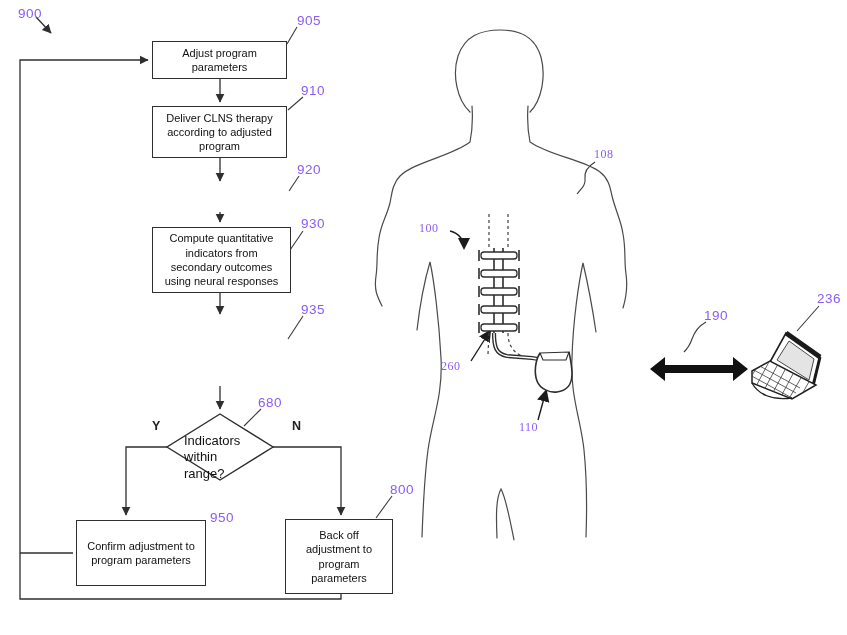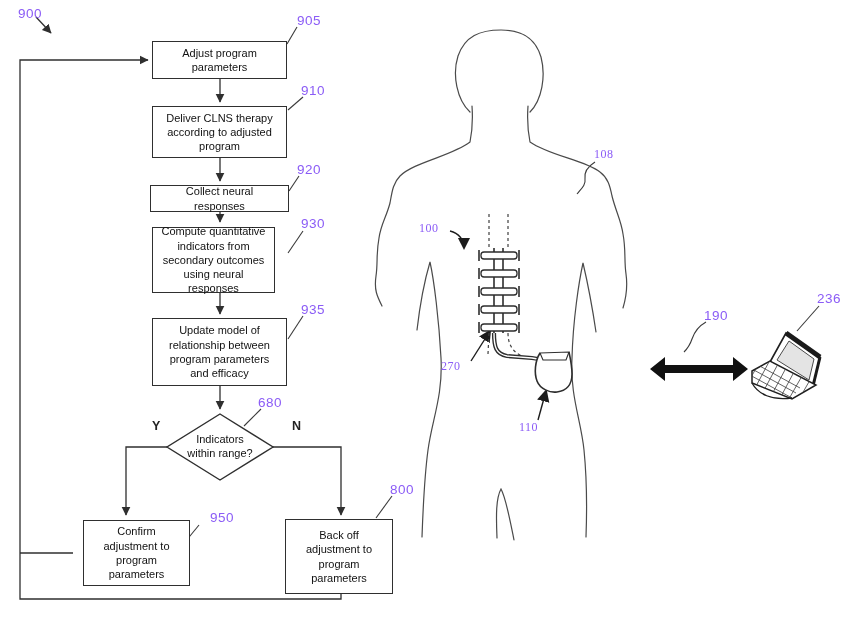--- a/index.html
+++ b/index.html
@@ -7,21 +7,21 @@
     position:relative;width:847px;height:635px;background:#ffffff;
     font-family:"Liberation Sans", sans-serif;color:#1a1a1a;overflow:hidden;
   }
   .layer{position:absolute;left:0;top:0;width:847px;height:635px;}
   .fbox{
     position:absolute;border:1.4px solid #2f2f2f;background:#fff;
     display:flex;align-items:center;justify-content:center;text-align:center;
     font-size:11px;line-height:1.3;padding:8px;box-sizing:border-box;color:#111;
   }
   .dtext{
-    position:absolute;text-align:center;font-size:11px;line-height:1.25;color:#111;
+    position:absolute;font-size:13px;line-height:1.25;color:#111;
   }
   .ref{
     position:absolute;font-size:13.5px;color:#8b5cf6;letter-spacing:.5px;
     font-family:"Liberation Sans", sans-serif;
   }
   .ref.serif{font-family:"Liberation Serif", serif;font-size:12px;}
   .yn{position:absolute;font-size:12.5px;font-weight:bold;color:#222;}
   svg{display:block;}
 </style>
 </head>
@@ -139,31 +139,25 @@
       <path d="M752 383 C758 394 772 401 792 398" stroke="#1f1f1f" stroke-width="1.3" fill="none"></path>
     </g>
   </svg>
 
   <div class="fbox" style="left:152px;top:41px;width:135px;height:38px">
       <span>Adjust program parameters</span>
     </div>
   <div class="fbox" style="left:152px;top:106px;width:135px;height:52px">
       <span>Deliver CLNS therapy according to adjusted program</span>
     </div>
-  <div class="fbox" style="left:150px;top:185px;width:139px;height:27px">
-      <span>Collect neural responses</span>
-    </div>
-  <div class="fbox" style="left:152px;top:227px;width:123px;height:66px">
+  <div class="fbox" style="left:152px;top:227px;width:139px;height:66px">
       <span>Compute quantitative indicators from secondary outcomes using neural responses</span>
     </div>
-  <div class="fbox" style="left:152px;top:318px;width:135px;height:68px">
-      <span>Update model of relationship between program parameters and efficacy</span>
-    </div>
   <div class="dtext" style="left:184px;top:433px;width:72px">Indicators within range?</div>
-  <div class="fbox" style="left:83px;top:520px;width:107px;height:66px">
+  <div class="fbox" style="left:76px;top:520px;width:130px;height:66px">
       <span>Confirm adjustment to program parameters</span>
     </div>
   <div class="fbox" style="left:285px;top:519px;width:108px;height:75px">
       <span>Back off adjustment to program parameters</span>
     </div>
 
   <span class="yn" style="left:152px;top:419px">Y</span>
   <span class="yn" style="left:292px;top:419px">N</span>
 
   <span class="ref" style="left:18px;top:6px">900</span>
@@ -171,17 +165,17 @@
   <span class="ref" style="left:301px;top:83px">910</span>
   <span class="ref" style="left:297px;top:162px">920</span>
   <span class="ref" style="left:301px;top:216px">930</span>
   <span class="ref" style="left:301px;top:302px">935</span>
   <span class="ref" style="left:258px;top:395px">680</span>
   <span class="ref" style="left:210px;top:510px">950</span>
   <span class="ref" style="left:390px;top:482px">800</span>
   <span class="ref serif" style="left:419px;top:221px">100</span>
   <span class="ref serif" style="left:594px;top:147px">108</span>
   <span class="ref serif" style="left:519px;top:420px">110</span>
-  <span class="ref serif" style="left:441px;top:359px">270</span>
+  <span class="ref serif" style="left:441px;top:359px">260</span>
   <span class="ref" style="left:704px;top:308px">190</span>
   <span class="ref" style="left:817px;top:291px">236</span>
 
 </div>
 
 </body></html>

